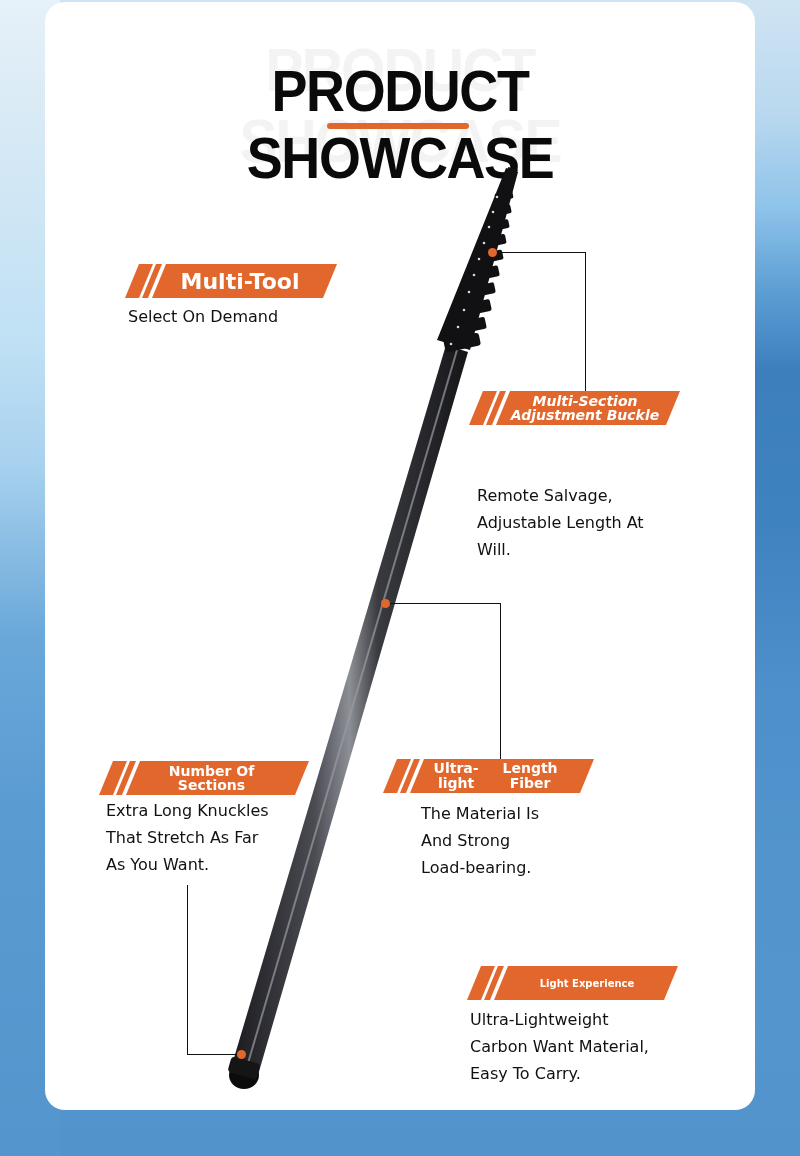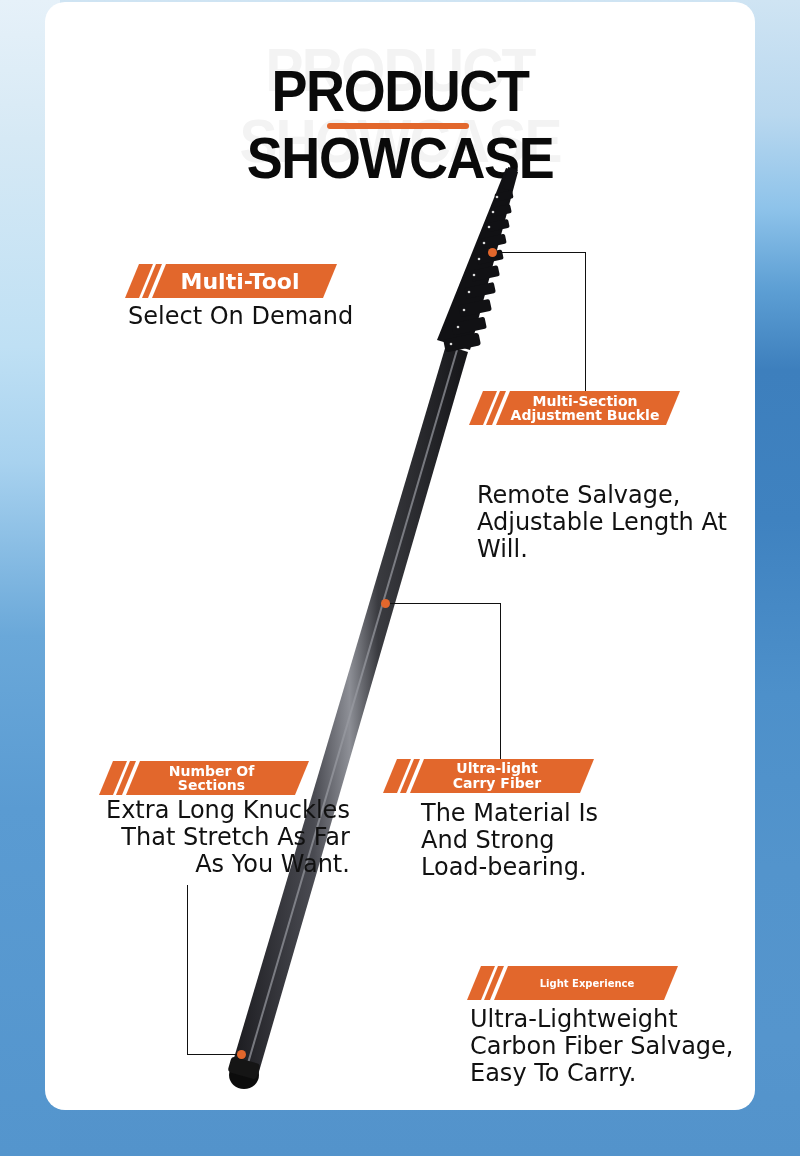--- a/index.html
+++ b/index.html
@@ -45,21 +45,21 @@
     position: absolute; height: 34px;
   }
   .badge svg { position: absolute; left: 0; top: 0; }
   .badge-text {
     position: absolute; top: 0; height: 100%;
     display: flex; align-items: center; justify-content: center; text-align: center;
     color: #ffffff; font-family: "DejaVu Sans", sans-serif; font-weight: 700;
   }
   .desc {
     position: absolute; font-family: "DejaVu Sans", sans-serif;
-    color: #111; font-size: 24px; line-height: 27px;
+    color: #111; font-size: 16px; line-height: 27px;
   }
 
   .connector { position: absolute; border-color: #111; border-style: solid; }
   .dot {
     position: absolute; width: 9px; height: 9px; border-radius: 50%;
     background: #e2672c;
   }
 </style>
 </head>
 <body>
@@ -144,21 +144,21 @@
 <div class="desc" style="left:128px;top:303px;">
   <div>Select On Demand</div>
 </div>
 
 <div class="badge" style="left:469px;top:391px;width:211px;height:34px;">
   <svg width="211" height="34" viewBox="0 0 211 34">
     <polygon points="14,0 28,0 14,34 0,34" fill="#e2672c"></polygon>
     <polygon points="31,0 37,0 23,34 17,34" fill="#e2672c"></polygon>
     <polygon points="41,0 211,0 197,34 27,34" fill="#e2672c"></polygon>
   </svg>
-  <div class="badge-text" style="left:30px;width:172px;font-size:14px;line-height:14px;flex-direction:column;">
+  <div class="badge-text" style="left:30px;width:172px;font-size:14px;line-height:14px;flex-direction:column;font-style:italic;">
     <span>Multi-Section</span>
     <span>Adjustment Buckle</span>
   </div>
 </div>
 <div class="desc" style="left:477px;top:436px;margin-top:46px;">
   <div>Remote Salvage,</div>
   <div>Adjustable Length At</div>
   <div>Will.</div>
 </div>
 
@@ -166,48 +166,48 @@
   <svg width="210" height="34" viewBox="0 0 210 34">
     <polygon points="14,0 28,0 14,34 0,34" fill="#e2672c"></polygon>
     <polygon points="31,0 37,0 23,34 17,34" fill="#e2672c"></polygon>
     <polygon points="41,0 210,0 196,34 27,34" fill="#e2672c"></polygon>
   </svg>
   <div class="badge-text" style="left:40px;width:145px;font-size:14px;line-height:14px;flex-direction:column;">
     <span>Number Of</span>
     <span>Sections</span>
   </div>
 </div>
-<div class="desc" style="left:106px;top:797px;text-align:right;">
+<div class="desc" style="left:106px;top:797px;">
   <div>Extra Long Knuckles</div>
   <div>That Stretch As Far</div>
   <div>As You Want.</div>
 </div>
 
 <div class="badge" style="left:383px;top:759px;width:211px;height:34px;">
   <svg width="211" height="34" viewBox="0 0 211 34">
     <polygon points="14,0 28,0 14,34 0,34" fill="#e2672c"></polygon>
     <polygon points="31,0 37,0 23,34 17,34" fill="#e2672c"></polygon>
     <polygon points="41,0 211,0 197,34 27,34" fill="#e2672c"></polygon>
   </svg>
-  <div class="badge-text" style="left:40px;width:148px;font-size:14px;line-height:15px;flex-direction:column;">
+  <div class="badge-text" style="left:40px;width:148px;font-size:14px;line-height:15px;flex-direction:row;">
     <span>Ultra-light</span>
-    <span>Carry Fiber</span>
+    <span>Length Fiber</span>
   </div>
 </div>
 <div class="desc" style="left:388px;top:800px;margin-left:33px;">
   <div>The Material Is</div>
   <div>And Strong</div>
   <div>Load-bearing.</div>
 </div>
 
 <div class="badge" style="left:467px;top:966px;width:211px;height:34px;">
   <svg width="211" height="34" viewBox="0 0 211 34">
     <polygon points="14,0 28,0 14,34 0,34" fill="#e2672c"></polygon>
     <polygon points="31,0 37,0 23,34 17,34" fill="#e2672c"></polygon>
     <polygon points="41,0 211,0 197,34 27,34" fill="#e2672c"></polygon>
   </svg>
   <div class="badge-text" style="left:40px;width:160px;font-size:10px;">Light Experience</div>
 </div>
 <div class="desc" style="left:470px;top:1006px;">
   <div>Ultra-Lightweight</div>
-  <div>Carbon Fiber Salvage,</div>
+  <div>Carbon Want Material,</div>
   <div>Easy To Carry.</div>
 </div>
 
 </body></html>

